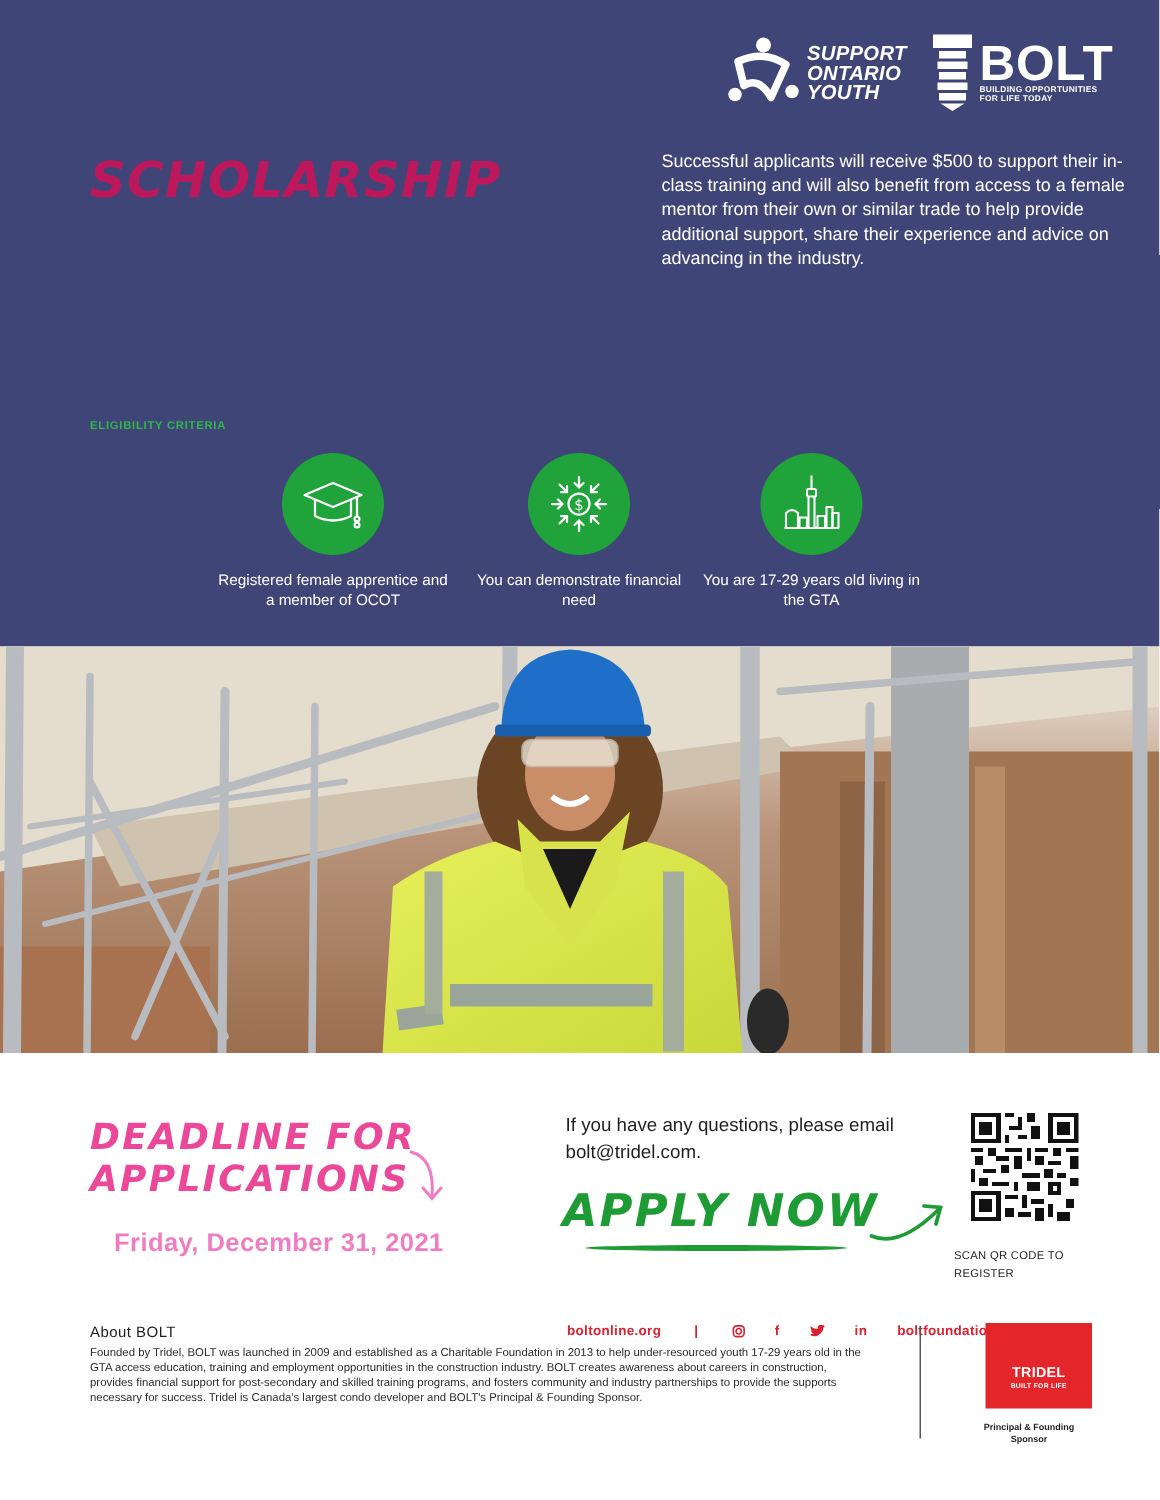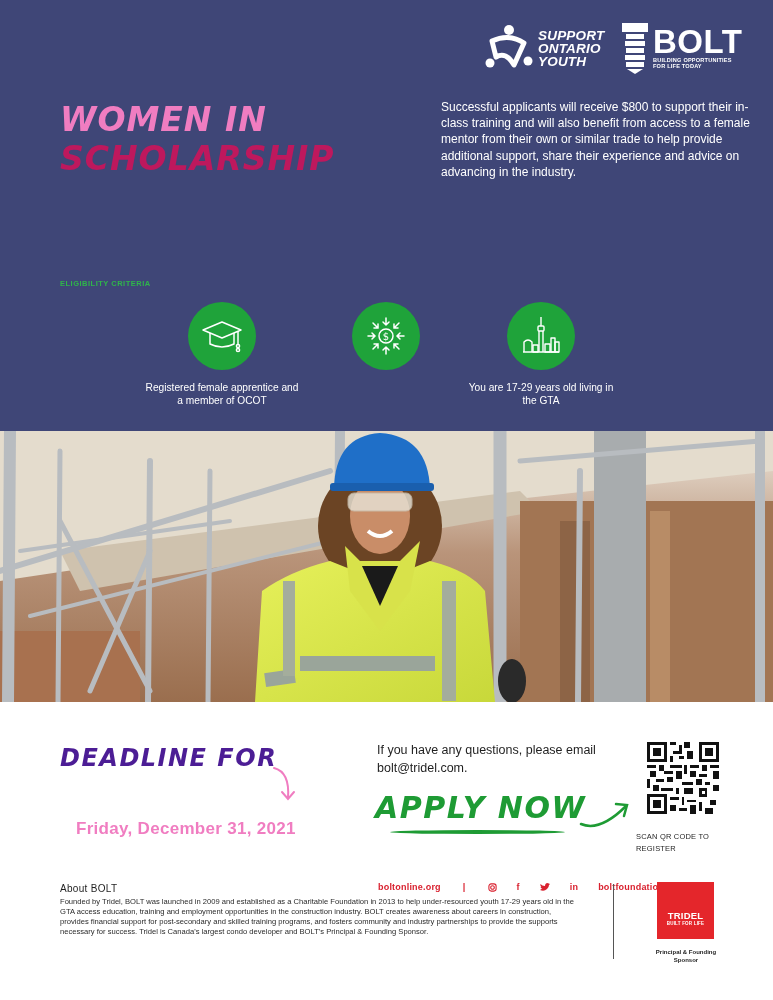--- a/index.html
+++ b/index.html
@@ -34,42 +34,42 @@
   .crit { position: absolute; width: 160px; text-align: center; }
   .crit .circle { width: 68px; height: 68px; border-radius: 50%; background: #1fa33a; margin: 0 auto; display: flex; align-items: center; justify-content: center; }
   .crit .circle svg { width: 44px; height: 44px; }
   .crit .text { color: #ffffff; font-size: 10.2px; line-height: 13px; margin-top: 11px; }
 
   
   .photo { position: absolute; left: 0; top: 431px; width: 773px; height: 271px; overflow: hidden; background: #d9d2c6; }
   .photo svg { width: 773px; height: 271px; display: block; }
 
   
-  .deadline-title { position: absolute; left: 60px; top: 744px; color: #4c1d95; font-family: "DejaVu Sans", sans-serif; font-weight: 700; font-style: oblique; font-size: 24px; line-height: 28px; letter-spacing: 1.5px; text-transform: uppercase; }
+  .deadline-title { position: absolute; left: 60px; top: 744px; color: #ec4899; font-family: "DejaVu Sans", sans-serif; font-weight: 700; font-style: oblique; font-size: 24px; line-height: 28px; letter-spacing: 1.5px; text-transform: uppercase; }
   .deadline-arrow { position: absolute; left: 270px; top: 764px; }
   .deadline-date { position: absolute; left: 60px; top: 819px; color: #f07dc1; font-size: 17px; font-weight: 700; letter-spacing: 0.3px; margin-left: 16px; }
 
   .questions { position: absolute; left: 377px; top: 741px; width: 240px; color: #1f1f1f; font-size: 12.5px; line-height: 18px; }
   .apply-now { position: absolute; left: 375px; top: 790px; color: #1e9b34; font-family: "DejaVu Sans", sans-serif; font-weight: 700; font-style: oblique; font-size: 30px; letter-spacing: 1.5px; text-transform: uppercase; }
   .apply-underline { position: absolute; left: 390px; top: 830px; width: 175px; height: 4px; background: #1e9b34; border-radius: 50%; }
   .apply-arrow { position: absolute; left: 578px; top: 798px; }
 
   .qr { position: absolute; left: 647px; top: 742px; width: 72px; height: 72px; }
   .qr-caption { position: absolute; left: 636px; top: 831px; color: #1f1f1f; font-size: 7.5px; line-height: 12px; letter-spacing: 0.2px; }
 
   
   .about-title { position: absolute; left: 60px; top: 883px; color: #1f1f1f; font-size: 10px; font-weight: 400; letter-spacing: 0.3px; }
   .about-links { position: absolute; left: 378px; top: 882px; color: #d9212f; font-size: 9px; font-weight: 700; letter-spacing: 0.2px; display: flex; align-items: center; gap: 20px; }
   .about-links .sep { margin: 0 2px; }
   .about-links .social { font-size: 9px; font-weight: 700; }
   .about-body { position: absolute; left: 60px; top: 897px; width: 520px; color: #2a2a2a; font-size: 7.6px; line-height: 10px; }
 
   .divider { position: absolute; left: 613px; top: 884px; width: 1px; height: 75px; background: #555; }
 
-  .tridel { position: absolute; left: 657px; top: 882px; width: 57px; height: 57px; background: #e4262b; display: flex; flex-direction: column; align-items: center; justify-content: center; color: #fff; }
+  .tridel { position: absolute; left: 657px; top: 882px; width: 71px; height: 57px; background: #e4262b; display: flex; flex-direction: column; align-items: center; justify-content: center; color: #fff; }
   .tridel .t-name { font-weight: 700; font-size: 9.5px; letter-spacing: 0.2px; margin-top: 14px; }
   .tridel .t-tag { font-size: 4.5px; font-weight: 700; letter-spacing: 0.2px; }
   .sponsor-caption { position: absolute; left: 647px; top: 948px; width: 78px; text-align: center; color: #1f1f1f; font-size: 6px; line-height: 8px; font-weight: 700; }
 </style>
 </head>
 <body>
 
 <div class="band"></div>
 
 <div class="logo-soy">
@@ -97,26 +97,25 @@
     <path d="M7 47 L23 47 L15 52 Z" fill="#fff"></path>
   </svg>
   <div class="bolt-words">
     <div class="bolt-name">BOLT</div>
     <div class="bolt-tag">BUILDING OPPORTUNITIES</div>
     <div class="bolt-tag">FOR LIFE TODAY</div>
   </div>
 </div>
 
 <div class="title">
-  <span class="pink">Women in</span>
   <span class="white">Scholarship</span>
 </div>
 
 <div class="intro">
-  <div class="para">Successful applicants will receive $800 to support their in-class training and will also benefit from access to a female mentor from their own or similar trade to help provide additional support, share their experience and advice on advancing in the industry.</div>
+  <div class="para">Successful applicants will receive $500 to support their in-class training and will also benefit from access to a female mentor from their own or similar trade to help provide additional support, share their experience and advice on advancing in the industry.</div>
 </div>
 
 <div class="elig-label">ELIGIBILITY CRITERIA</div>
 
 <div class="criteria">
   <div class="crit" style="left:142px;">
     <div class="circle">
       <svg viewBox="0 0 44 44" fill="none" stroke="#fff" stroke-width="1.5" stroke-linejoin="round">
         <path d="M3 16 L22 8 L41 16 L22 24 Z"></path>
         <path d="M10 19 L10 30 Q22 36 34 30 L34 19"></path>
@@ -135,20 +134,21 @@
         <path d="M22 4 L22 11 M19 8 L22 11 L25 8"></path>
         <path d="M22 40 L22 33 M19 36 L22 33 L25 36"></path>
         <path d="M4 22 L11 22 M8 19 L11 22 L8 25"></path>
         <path d="M40 22 L33 22 M36 19 L33 22 L36 25"></path>
         <path d="M9 9 L14 14 M14 10 L14 14 L10 14"></path>
         <path d="M35 9 L30 14 M30 10 L30 14 L34 14"></path>
         <path d="M9 35 L14 30 M10 30 L14 30 L14 34"></path>
         <path d="M35 35 L30 30 M34 30 L30 30 L30 34"></path>
       </svg>
     </div>
+    <div class="text">You can demonstrate financial need</div>
   </div>
   <div class="crit" style="left:461px;">
     <div class="circle">
       <svg viewBox="0 0 44 44" fill="none" stroke="#fff" stroke-width="1.4" stroke-linejoin="round">
         <path d="M22 3 L22 12"></path>
         <rect x="19" y="12" width="6" height="5" rx="1"></rect>
         <path d="M20 17 L20 38 M24 17 L24 38"></path>
         <path d="M4 38 L40 38"></path>
         <path d="M5 38 L5 28 Q9 24 13 28 L13 38"></path>
         <rect x="14" y="31" width="5" height="7"></rect>
@@ -225,20 +225,21 @@
       <path d="M334 58 Q335 5 380 2 Q428 5 430 58 Z" fill="#1f6fc8"></path>
       <rect x="330" y="52" width="104" height="8" rx="3" fill="#1a5fae"></rect>
 
       <ellipse cx="512" cy="250" rx="14" ry="22" fill="#2a2a2a"></ellipse>
     </g>
   </svg>
 </div>
 
 <div class="deadline-title">
   <div>Deadline for</div>
+  <div>Applications</div>
 </div>
 <svg class="deadline-arrow" width="28" height="40" viewBox="0 0 28 40" fill="none" stroke="#f07dc1" stroke-width="2" stroke-linecap="round">
   <path d="M4 4 Q20 8 18 34"></path>
   <path d="M12 28 L18 35 L24 28"></path>
 </svg>
 <div class="deadline-date">Friday, December 31, 2021</div>
 
 <div class="questions">If you have any questions, please email bolt@tridel.com.</div>
 <div class="apply-now">Apply Now</div>
 <div class="apply-underline"></div>

